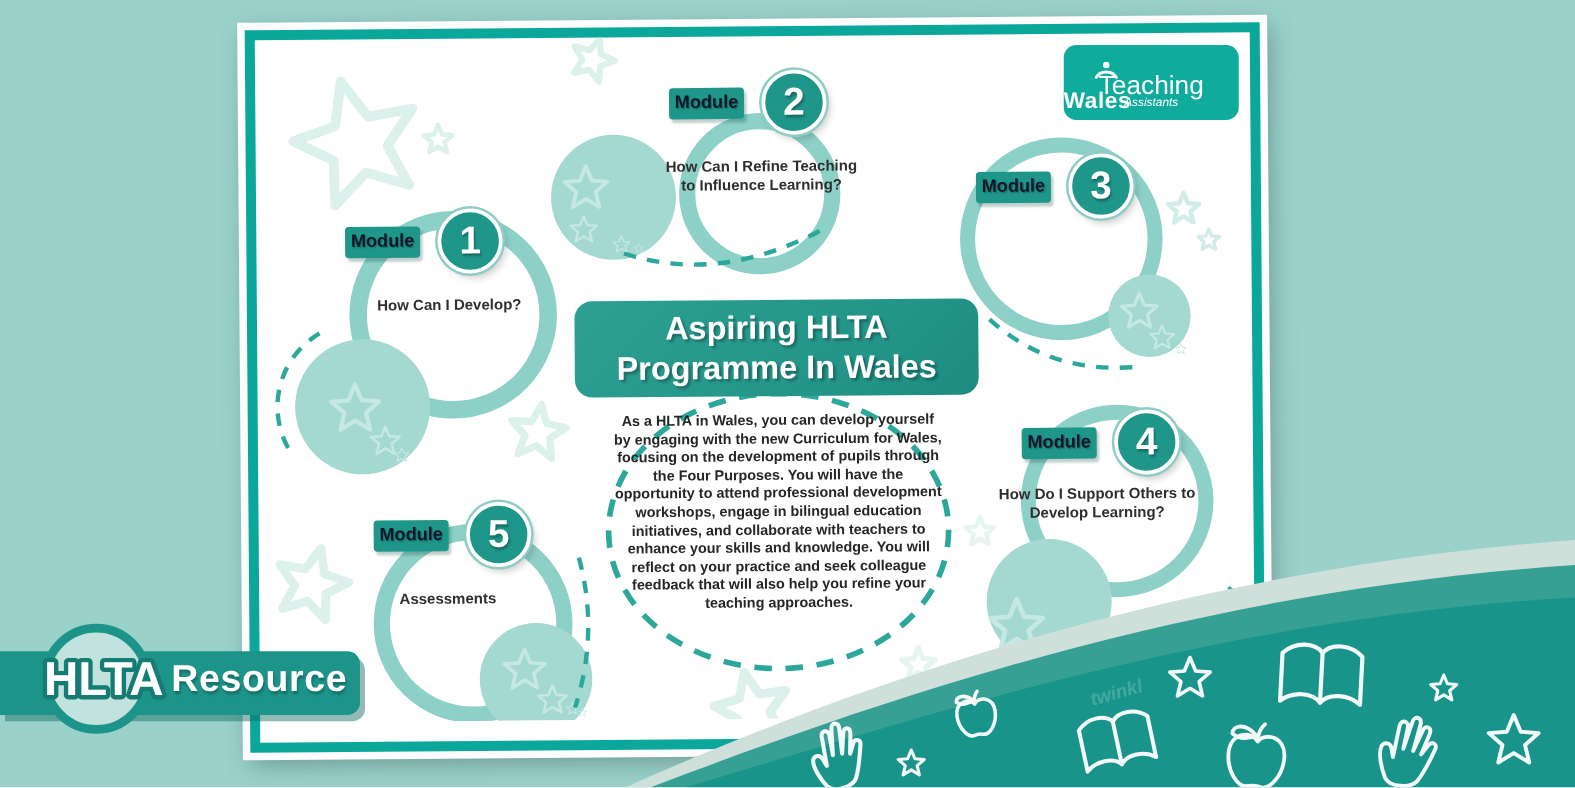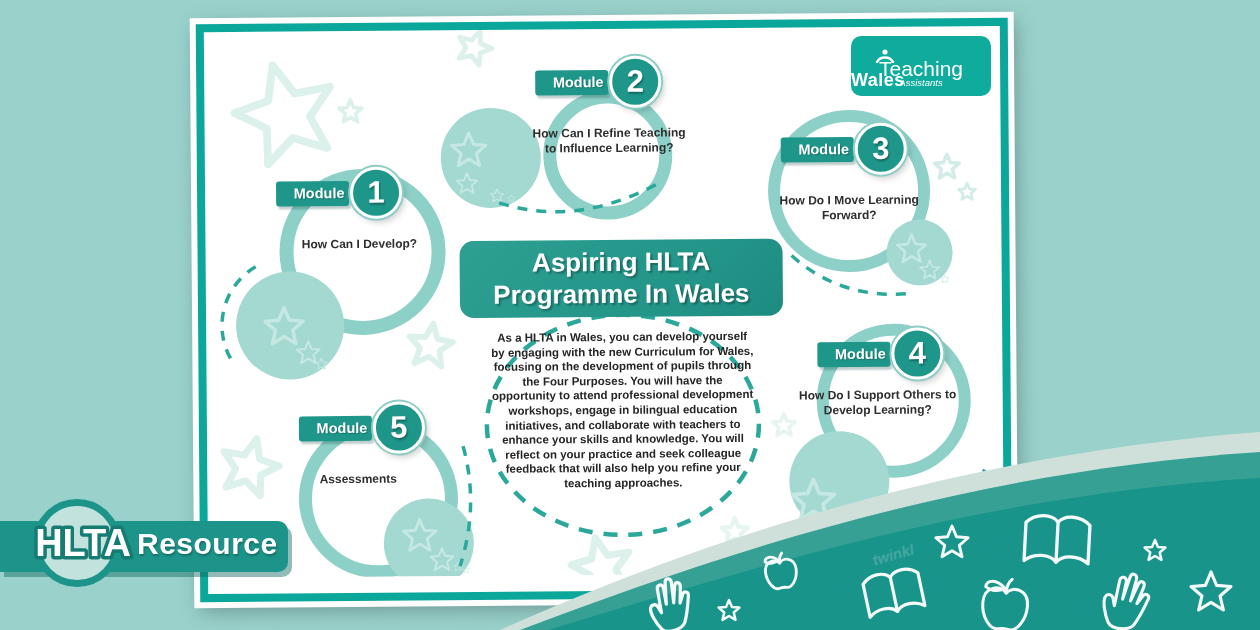--- a/index.html
+++ b/index.html
@@ -13,24 +13,23 @@
     box-shadow:0 0 0 6px #fdfdfd, 4px 6px 20px 4px rgba(60,85,85,.45);
     transform:rotate(-0.45deg);z-index:1;
   }
   .poster .inner{position:absolute;left:0;top:0;width:780px;height:546px;overflow:hidden;}
   svg.deco{position:absolute;left:0;top:0;}
 
   
   .m-badge{position:absolute;width:130px;height:52px;}
   .m-label{
     position:absolute;left:0;top:14px;width:60px;height:25px;line-height:25px;
-    background:#1e968a;color:#ffffff;font-weight:bold;font-size:14.5px;text-align:center;
+    background:#1e968a;color:#0f172a;font-weight:bold;font-size:14.5px;text-align:center;
     border-radius:3px;box-shadow:2px 3px 2px rgba(0,60,55,.25);
     text-shadow:1px 1px 1px rgba(0,0,0,.25);
-    padding-left:13px;
   }
   .m-num{
     position:absolute;left:74px;top:0;width:46px;height:46px;border-radius:50%;
     background:#1e968a;border:3px solid #ffffff;
     box-shadow:0 0 0 2px #8fccc5, 3px 4px 6px rgba(0,0,0,.18);
     color:#fff;font-weight:bold;font-size:31px;text-align:center;line-height:45px;
     text-shadow:1px 2px 2px rgba(0,0,0,.3);
   }
   .m-question{
     position:absolute;color:#2e2e2e;font-weight:bold;font-size:12px;line-height:1.28;
@@ -178,21 +177,20 @@
         <span class="m-label">Module</span>
         <span class="m-num">4</span>
       </div>
       <div class="m-badge" style="left:92px;top:371px">
         <span class="m-label">Module</span>
         <span class="m-num">5</span>
       </div>
 
       <div class="m-question" style="left:64px;top:206px;width:180px">How Can I Develop?</div>
       <div class="m-question" style="left:322px;top:97px;width:165px">How Can I Refine Teaching to Influence Learning?</div>
-      <div class="m-question" style="left:569px;top:166px;width:150px">How Do I Move Learning Forward?</div>
       <div class="m-question" style="left:576px;top:361px;width:190px">How Do I Support Others to Develop Learning?</div>
       <div class="m-question" style="left:61px;top:441px;width:180px">Assessments</div>
     </div>
   </div>
 
   <svg class="wave" width="1260" height="630" viewBox="0 0 1260 630">
     <path d="M 500 630 C 690 545, 950 455, 1260 432 L 1260 630 Z" fill="#cfe0db"></path>
     <path d="M 520 630 C 705 560, 955 472, 1260 452 L 1260 630 Z" fill="#35a093"></path>
     <path d="M 548 630 C 725 578, 965 495, 1260 478 L 1260 630 Z" fill="#18948a"></path>
 

